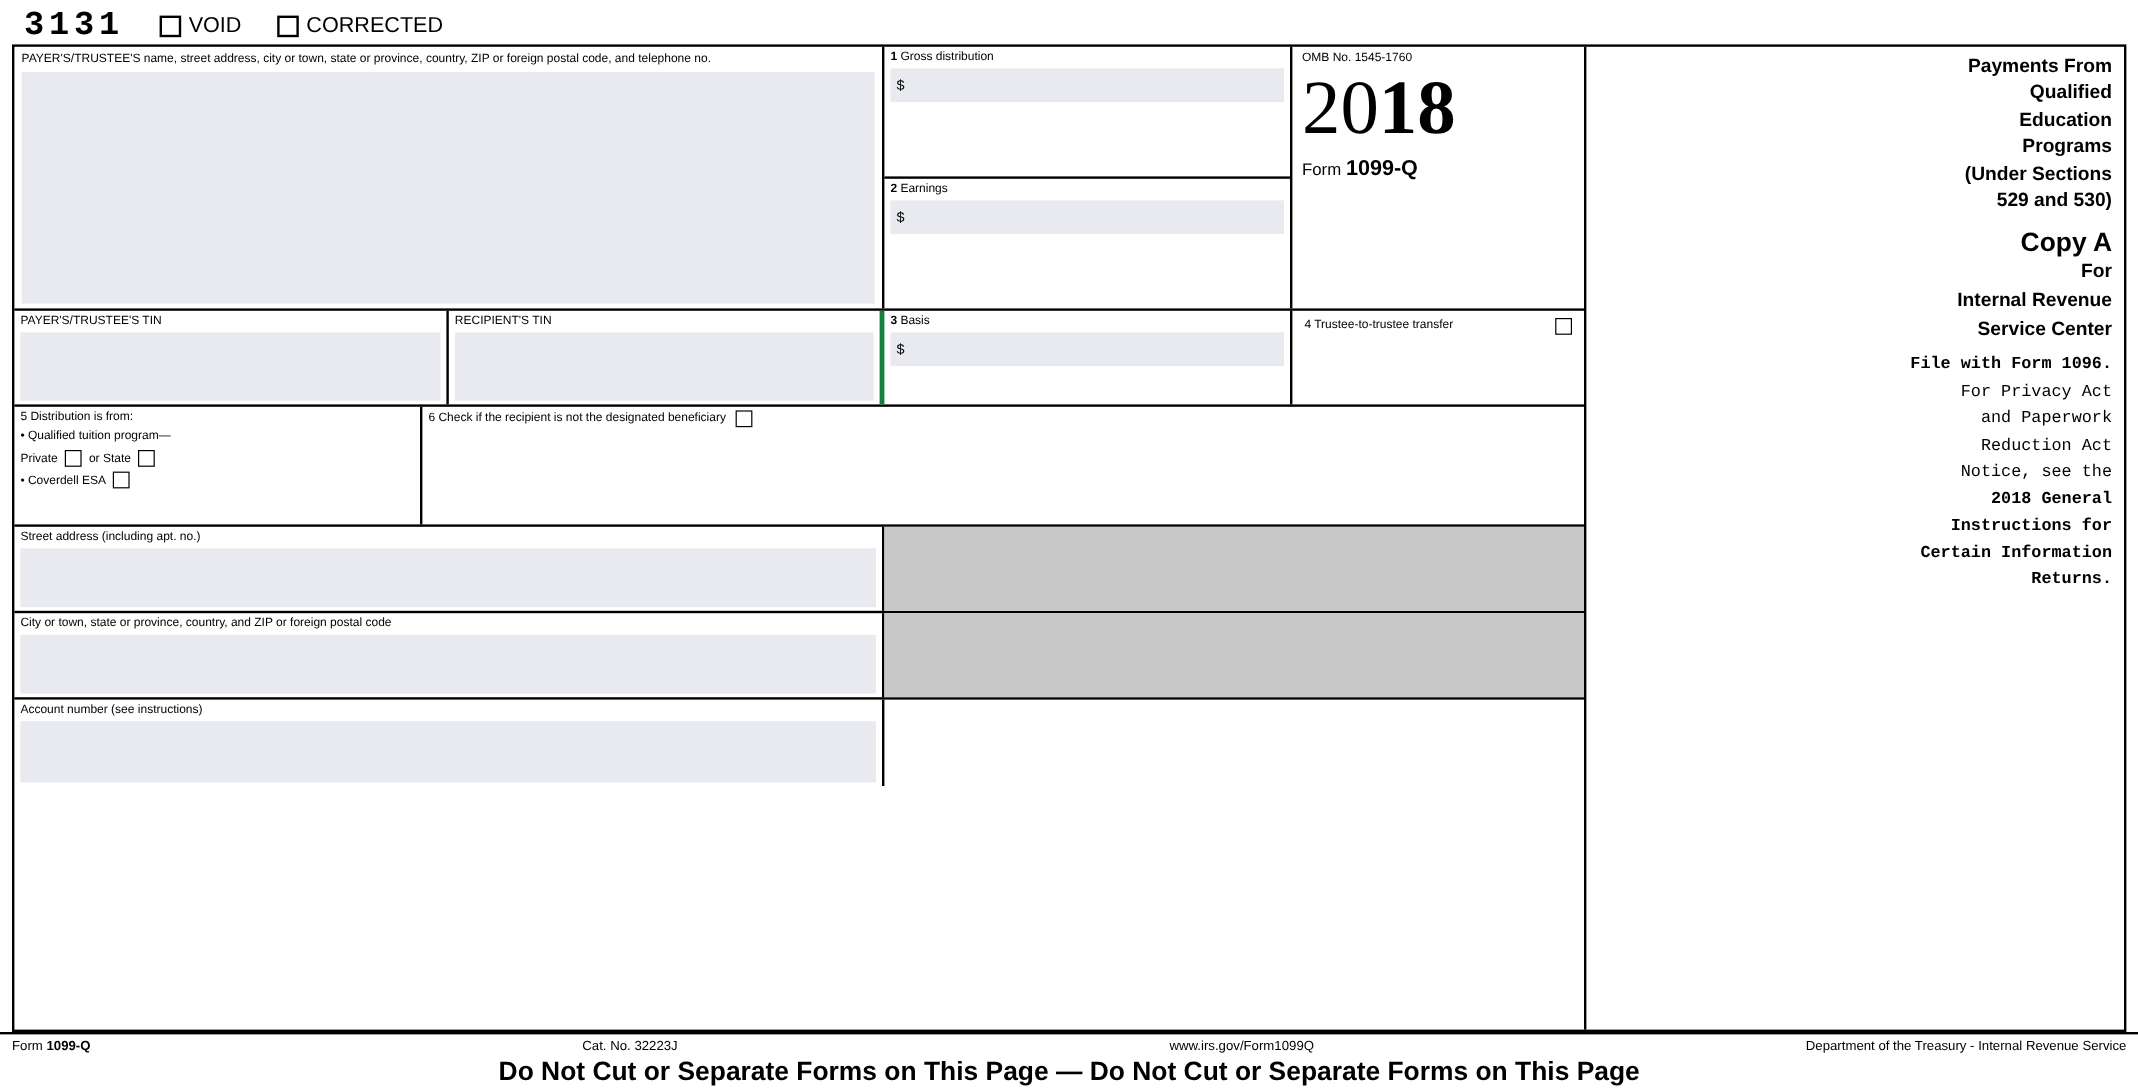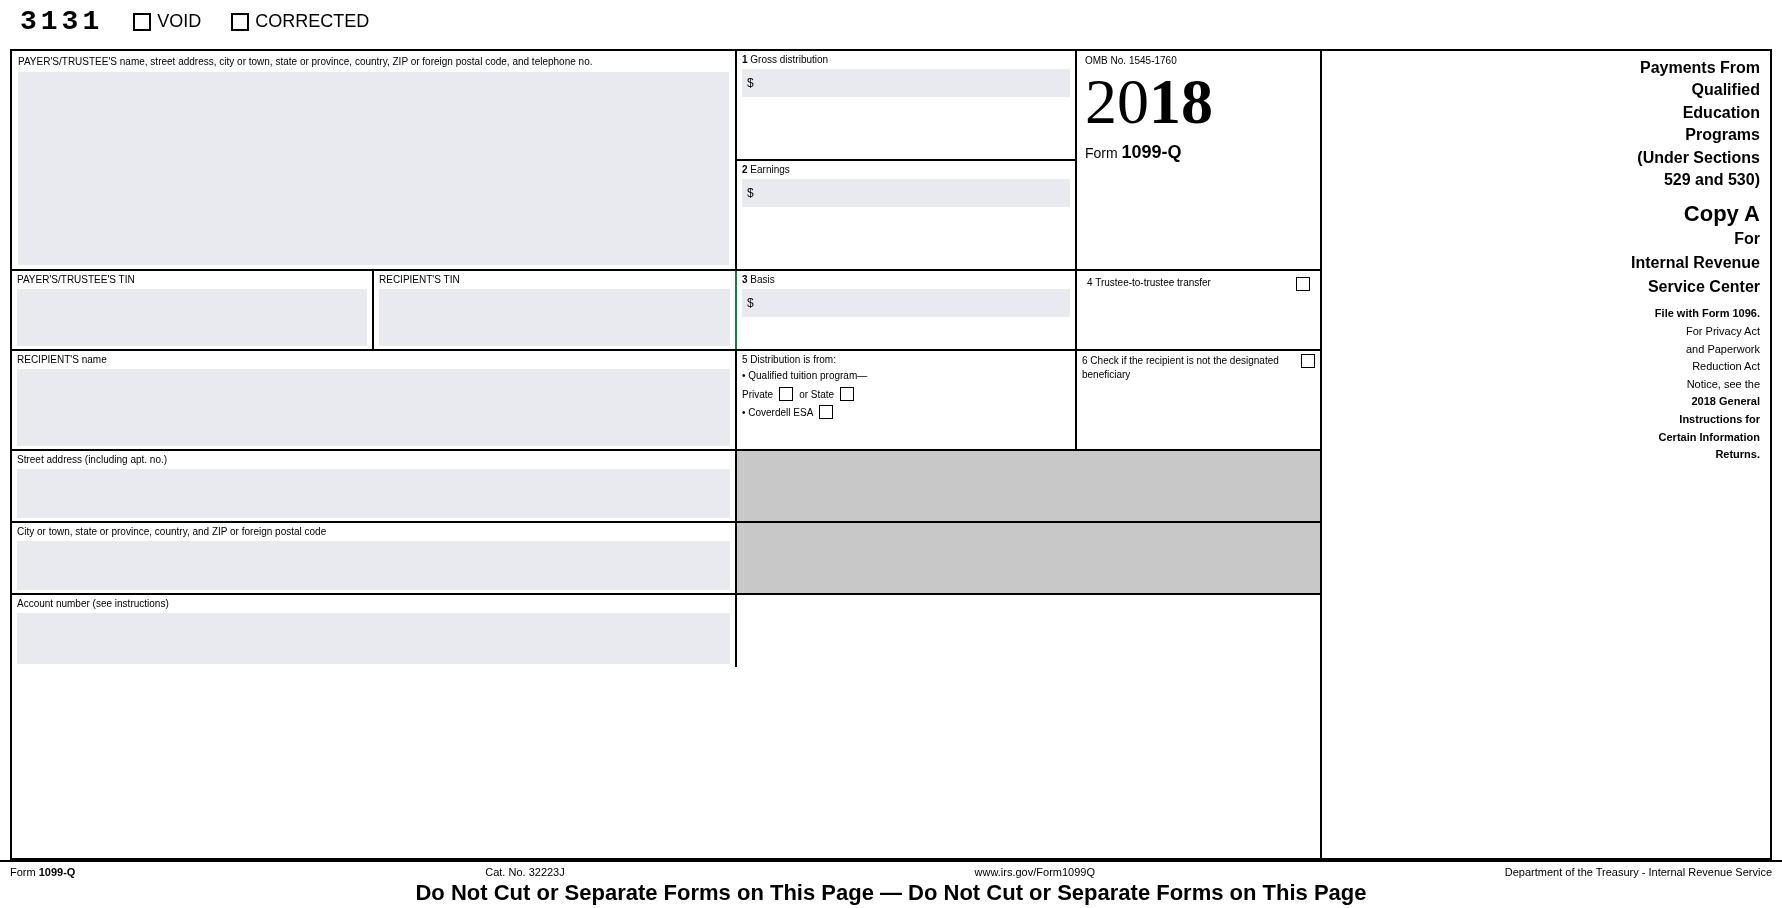--- a/index.html
+++ b/index.html
@@ -9,21 +9,21 @@
       font-size: 11px;
       width: 1782px;
       min-height: 908px;
       display: flex;
       flex-direction: column;
     }
 
     .top-header {
       display: flex;
       align-items: center;
-      padding: 6px 20px 12px 20px;
+      padding: 6px 20px 0 20px;
       gap: 30px;
     }
 
     .form-number {
       font-size: 28px;
       font-weight: bold;
       letter-spacing: 4px;
       font-family: 'Courier New', monospace;
     }
 
@@ -89,23 +89,24 @@
       font-weight: bold;
     }
 
     .right-section .for-irs {
       font-size: 16px;
       font-weight: bold;
       line-height: 1.5;
     }
 
     .right-section .file-with {
-      font-size: 11px;
+      font-size: 14px;
       line-height: 1.6;
       margin-top: 6px;
+      font-family: Liberation Mono, monospace;
     }
 
     
     .row-top {
       display: flex;
       border-bottom: 2px solid #000;
       min-height: 220px;
     }
 
     .payer-info {
@@ -208,21 +209,21 @@
     .payer-tin {
       flex: 0 0 362px;
       border-right: 2px solid #000;
       padding: 3px 5px;
       display: flex;
       flex-direction: column;
     }
 
     .recipient-tin {
       flex: 0 0 363px;
-      border-right: 2px solid #15803d;
+      border-right: 4px solid #15803d;
       padding: 3px 5px;
       display: flex;
       flex-direction: column;
       justify-content: flex-end;
     }
 
     .tin-label {
       font-size: 10px;
       font-weight: normal;
     }
@@ -516,24 +517,20 @@
           <div class="trustee-label">
             <span class="box-num">4</span>
             <span>Trustee-to-trustee transfer</span>
           </div>
           <div class="small-checkbox"></div>
         </div>
       </div>
     </div>
 
     <div class="row-recipient">
-      <div class="recipient-name">
-        <span class="field-label">RECIPIENT'S name</span>
-        <div class="recipient-name-input"></div>
-      </div>
       <div class="distribution-section">
         <div class="distribution-label">
           <span class="box-num">5</span>
           <span>Distribution is from:</span>
         </div>
         <div class="distribution-item">• Qualified tuition program—</div>
         <div class="private-state-row">
           <span>Private</span>
           <span class="small-checkbox"></span>
           <span>or State</span>

